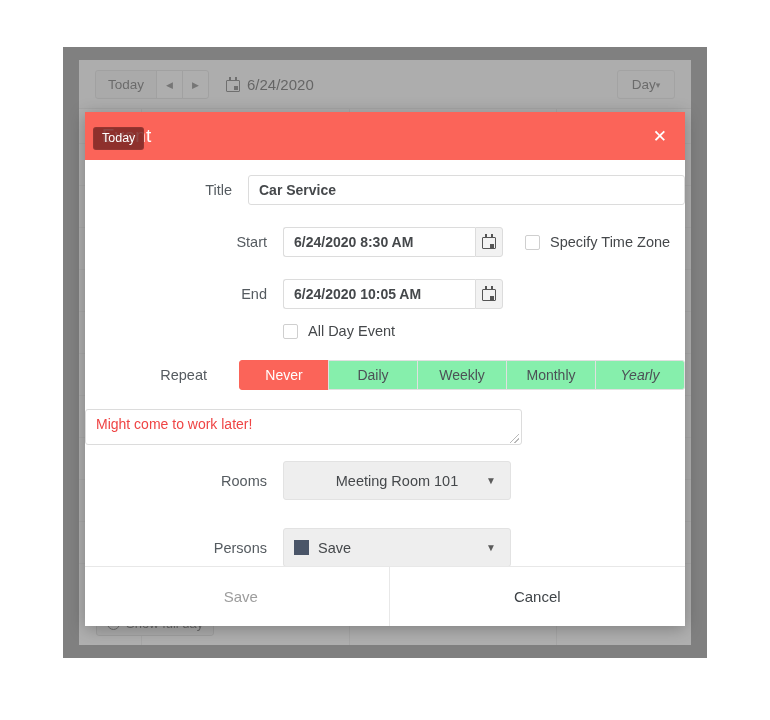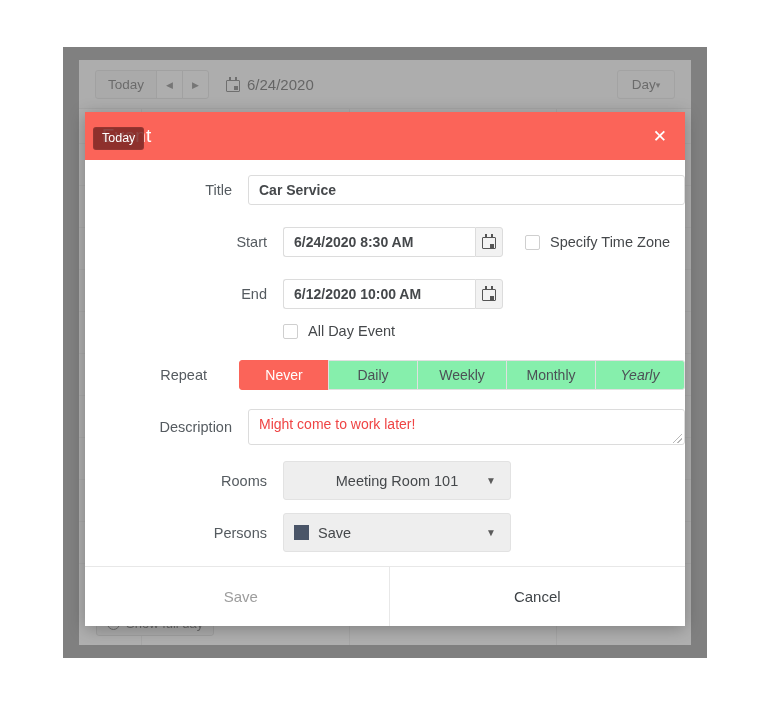--- a/index.html
+++ b/index.html
@@ -311,21 +311,21 @@
             <span class="chk"></span>
             <span class="chk-label">Specify Time Zone</span>
           </div>
         </div>
       </div>
 
       <div class="form-row" style="top:119px">
         <div class="f-label">End</div>
         <div class="f-field">
           <div class="datebox">
-            <div class="input-text">6/12/2020 10:00 AM</div>
+            <div class="input-text">6/24/2020 10:05 AM</div>
             <div class="date-btn">
               <span class="cal-glyph">
                   <i></i>
                   <b></b>
                 </span>
             </div>
           </div>
         </div>
       </div>
 
@@ -344,40 +344,39 @@
             <div class="seg-btn active">Never</div>
             <div class="seg-btn">Daily</div>
             <div class="seg-btn">Weekly</div>
             <div class="seg-btn">Monthly</div>
             <div class="seg-btn">Yearly</div>
           </div>
         </div>
       </div>
 
       <div class="form-row" style="top:249px">
-        <div class="f-label">Description</div>
         <div class="f-field">
           <div class="textarea">
             <span>Might come to work later!</span>
             <span class="resize-grip"></span>
           </div>
         </div>
       </div>
 
       <div class="form-row" style="top:301px">
         <div class="f-label">Rooms</div>
         <div class="f-field">
           <div class="dropdown">
             <span class="dd-center">Meeting Room 101</span>
             <span class="dd-caret">▼</span>
           </div>
         </div>
       </div>
 
-      <div class="form-row" style="top:353px">
+      <div class="form-row" style="top:368px">
         <div class="f-label">Persons</div>
         <div class="f-field">
           <div class="dropdown">
             <span class="dd-left">
               <span class="swatch" style="background: rgb(74, 85, 104);"></span>
               <span>Save</span>
             </span>
             <span class="dd-caret">▼</span>
           </div>
         </div>

